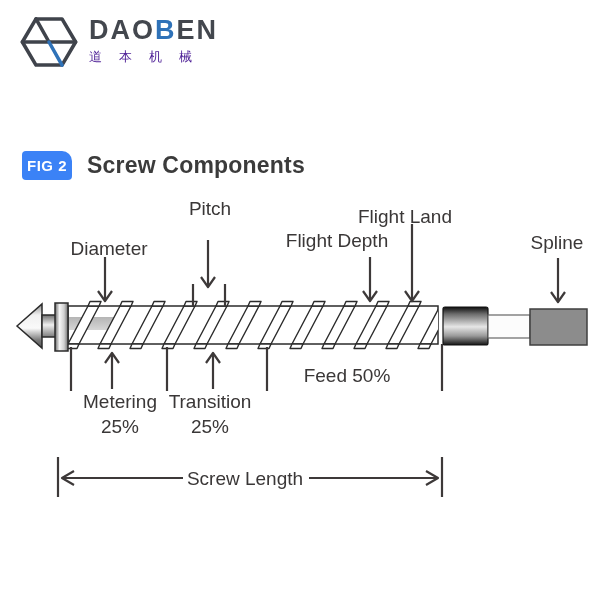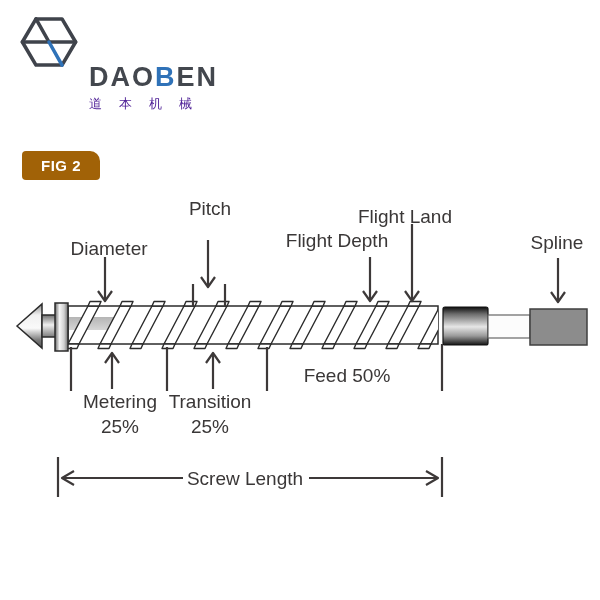--- a/index.html
+++ b/index.html
@@ -3,35 +3,35 @@
 <meta charset="utf-8">
 <style>
   html,body{margin:0;padding:0;}
   body{
     width:600px;height:600px;background:#ffffff;position:relative;
     font-family:"Liberation Sans","DejaVu Sans",sans-serif;overflow:hidden;
   }
   
   .logo{position:absolute;left:20px;top:13px;display:flex;align-items:flex-start;}
   .logo-icon{width:58px;height:58px;}
-  .logo-text{margin-left:11px;padding-top:4px;margin-top:47px;}
+  .logo-text{margin-left:11px;padding-top:4px;}
   .logo-name{
     font-size:27px;font-weight:bold;letter-spacing:2px;line-height:1;
     color:#43474e;
   }
   .logo-name .accent{color:#2f72b8;}
   .logo-cn{
     margin-top:6px;font-size:13px;color:#4c1d95;letter-spacing:17px;
     white-space:nowrap;line-height:1;
   }
   
   .fig-row{position:absolute;left:22px;top:151px;display:flex;align-items:center;}
   .fig-badge{
-    background:#a16207;color:#ffffff;font-weight:bold;font-size:15px;
-    width:78px;height:29px;display:flex;align-items:center;justify-content:center;
+    background:#3b82f6;color:#ffffff;font-weight:bold;font-size:15px;
+    width:50px;height:29px;display:flex;align-items:center;justify-content:center;
     border-radius:4px 10px 4px 4px;letter-spacing:.5px;
   }
   .fig-title{
     margin-left:15px;font-size:23px;font-weight:bold;color:#3b3b3b;letter-spacing:.2px;
   }
   
   .diagram-svg{position:absolute;left:0;top:0;width:600px;height:600px;}
   .dlabel{
     position:absolute;transform:translate(-50%,-50%);
     font-size:19px;color:#3a3737;white-space:nowrap;line-height:1;
@@ -52,20 +52,21 @@
     </g>
   </svg>
   <div class="logo-text">
     <div class="logo-name"><span>DAO</span><span class="accent">B</span><span>EN</span></div>
     <div class="logo-cn">道本机械</div>
   </div>
 </div>
 
 <div class="fig-row">
   <div class="fig-badge">FIG 2</div>
+  <div class="fig-title">Screw Components</div>
 </div>
 
 <svg class="diagram-svg" viewBox="0 0 600 600">
   <defs>
     <linearGradient id="gTip" x1="0" y1="0" x2="0" y2="1">
       <stop offset="0" stop-color="#8f8f8f"></stop>
         <stop offset="0.25" stop-color="#f0f0f0"></stop>
       <stop offset="0.55" stop-color="#fafafa"></stop>
         <stop offset="0.82" stop-color="#7a7a7a"></stop>
       <stop offset="1" stop-color="#555555"></stop>

